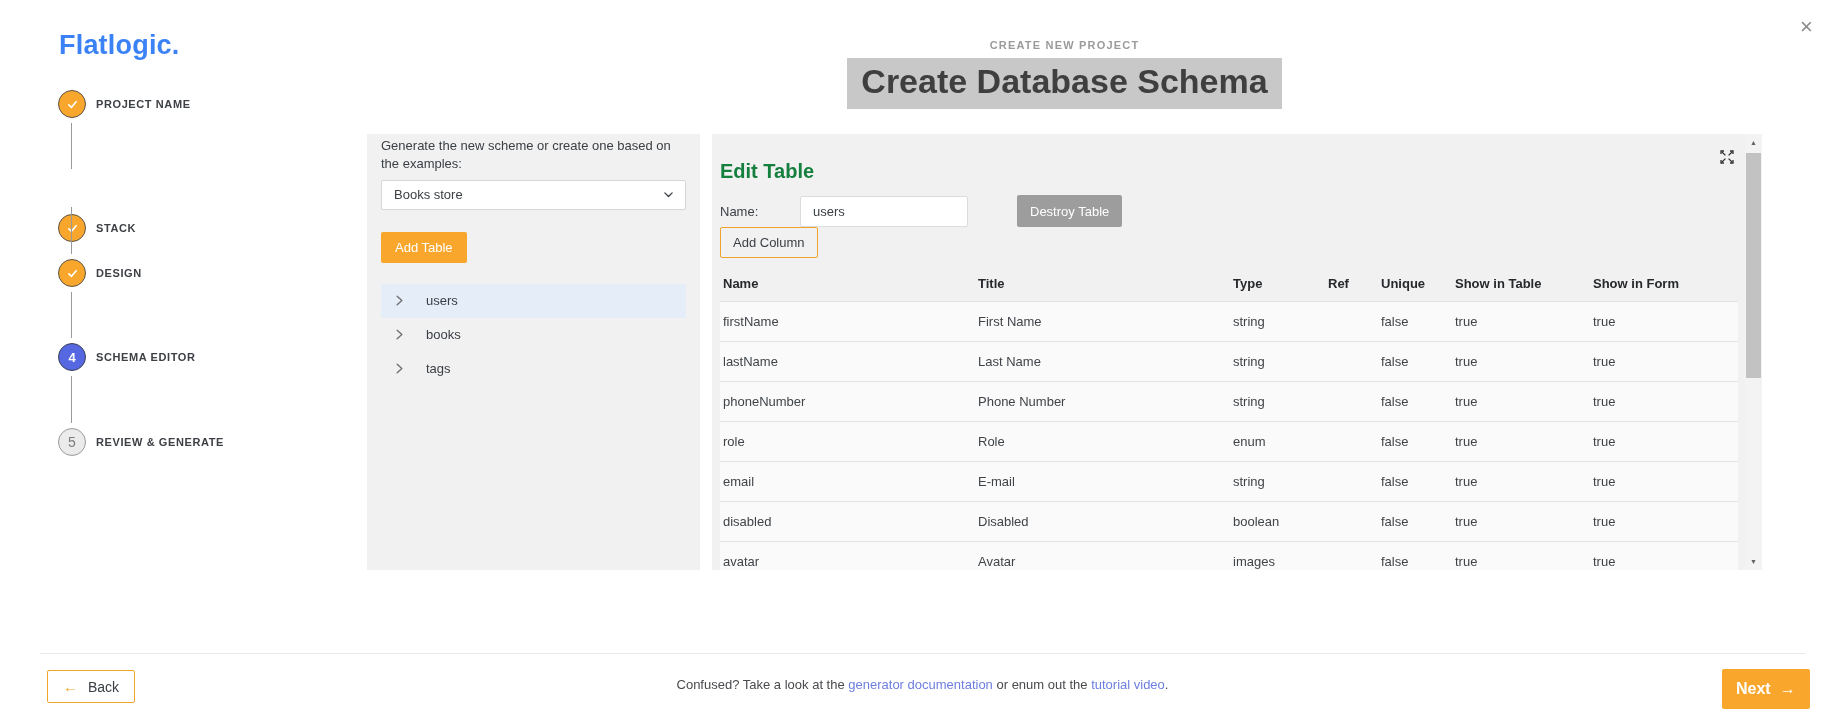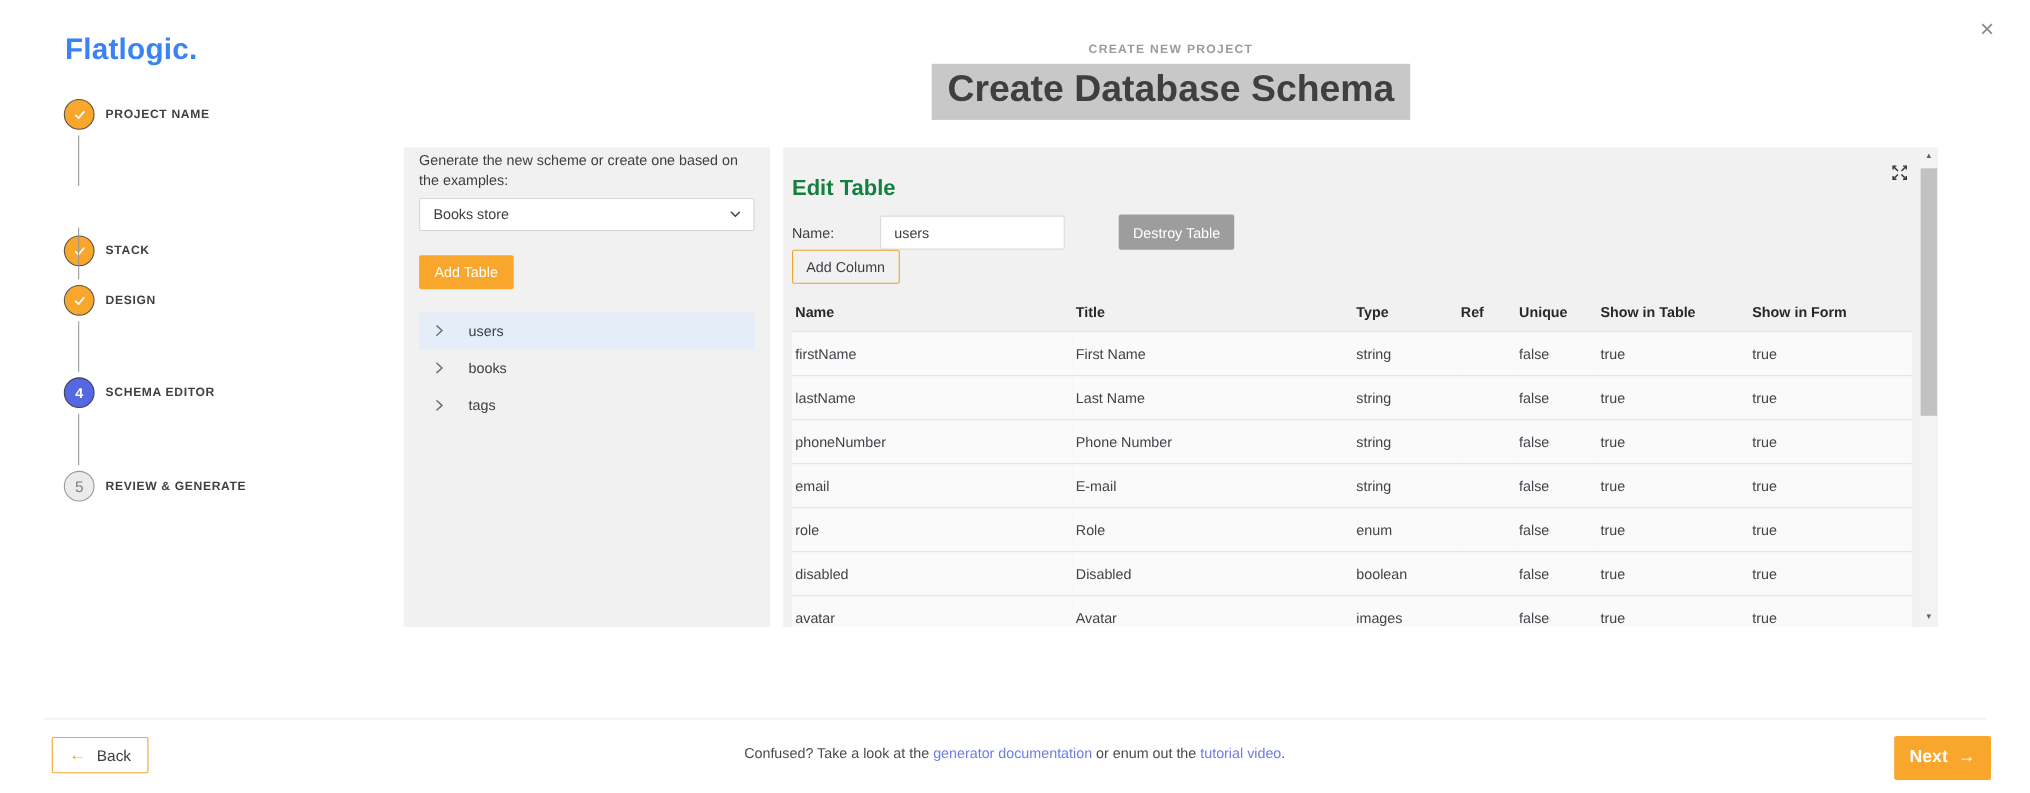--- a/index.html
+++ b/index.html
@@ -285,32 +285,32 @@
             <tr>
               <td>phoneNumber</td>
               <td>Phone Number</td>
               <td>string</td>
               <td></td>
               <td>false</td>
               <td>true</td>
               <td>true</td>
             </tr>
             <tr>
+              <td>role</td>
+              <td>Role</td>
+              <td>enum</td>
+              <td></td>
+              <td>false</td>
+              <td>true</td>
+              <td>true</td>
+            </tr>
+            <tr>
               <td>email</td>
               <td>E-mail</td>
               <td>string</td>
-              <td></td>
-              <td>false</td>
-              <td>true</td>
-              <td>true</td>
-            </tr>
-            <tr>
-              <td>role</td>
-              <td>Role</td>
-              <td>enum</td>
               <td></td>
               <td>false</td>
               <td>true</td>
               <td>true</td>
             </tr>
             <tr>
               <td>disabled</td>
               <td>Disabled</td>
               <td>boolean</td>
               <td></td>

